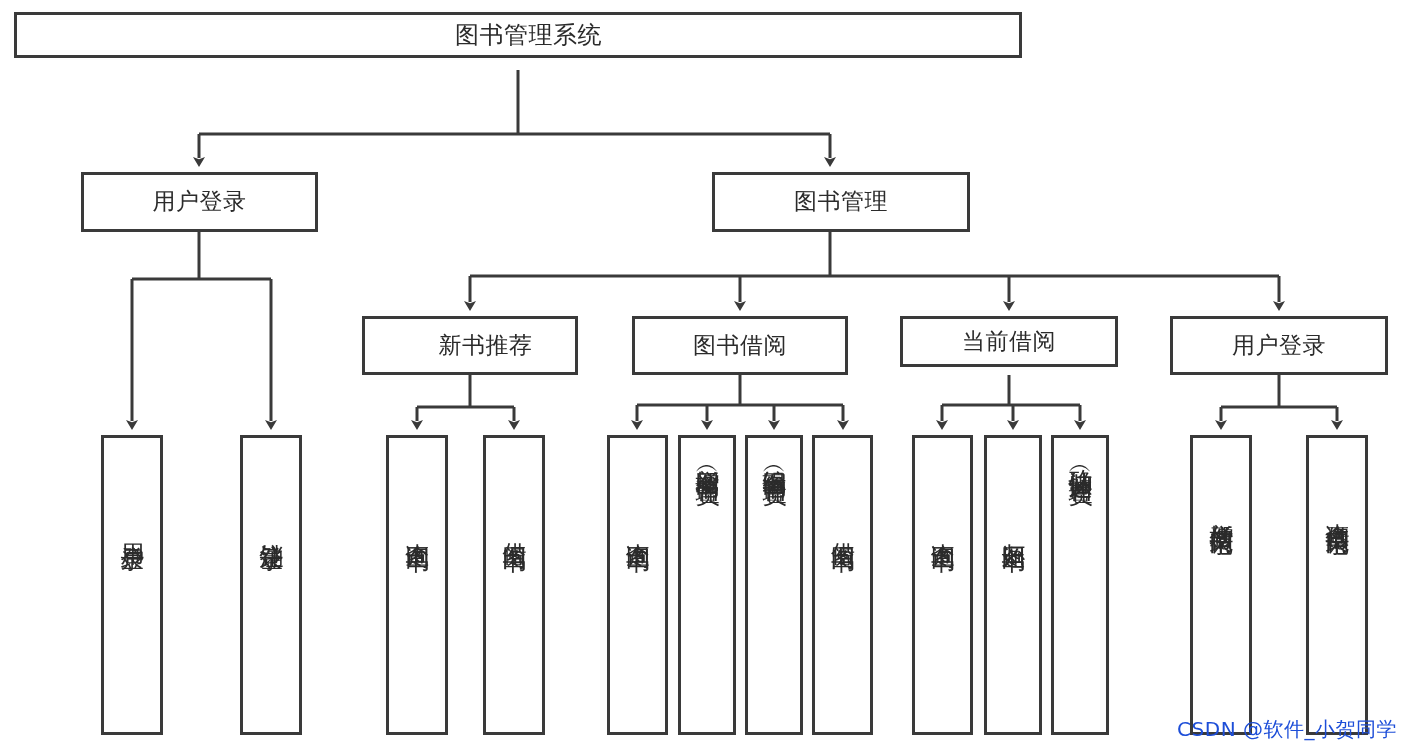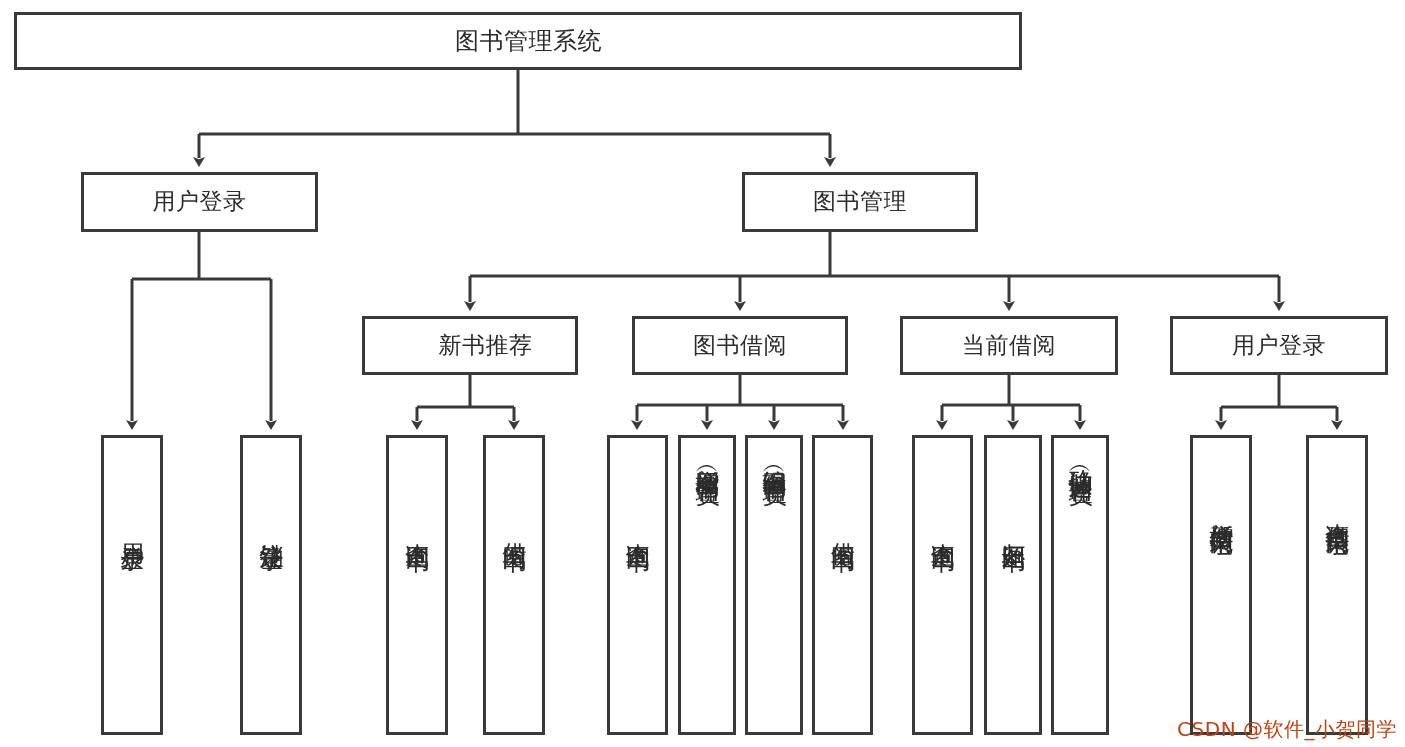--- a/index.html
+++ b/index.html
@@ -67,21 +67,21 @@
     margin-top: 58px;
   }
   .node.vertical.top .label {
     margin-top: 4px;
   }
   .watermark {
     position: absolute;
     right: 8px;
     bottom: 4px;
     font-size: 20px;
-    color: #c2410c;
+    color: #1d4ed8;
     z-index: 5;
     white-space: nowrap;
     letter-spacing: 0.5px;
   }
 </style>
 </head>
 <body>
 
 <div id="canvas">
 
@@ -129,38 +129,38 @@
       <path d="M1013,405 L1013,421" marker-end="url(#ah)"></path>
       <path d="M1080,405 L1080,421" marker-end="url(#ah)"></path>
 
       <path d="M1279,375 L1279,407"></path>
       <path d="M1221,407 L1337,407"></path>
       <path d="M1221,407 L1221,421" marker-end="url(#ah)"></path>
       <path d="M1337,407 L1337,421" marker-end="url(#ah)"></path>
     </g>
   </svg>
 
-  <div class="node horizontal root" id="n-root" style="left: 14px; top: 12px; width: 1008px; height: 58px; padding-left: 21px;">
+  <div class="node horizontal root" id="n-root" style="left: 14px; top: 12px; width: 1008px; height: 46px; padding-left: 21px;">
     <span class="label">图书管理系统</span>
   </div>
 
   <div class="node horizontal" id="n-l2-0" style="left: 81px; top: 172px; width: 237px; height: 60px;">
     <span class="label">用户登录</span>
   </div>
-  <div class="node horizontal" id="n-l2-1" style="left: 712px; top: 172px; width: 236px; height: 60px; margin-left: 30px;">
+  <div class="node horizontal" id="n-l2-1" style="left: 712px; top: 172px; width: 258px; height: 60px;">
     <span class="label">图书管理</span>
   </div>
 
   <div class="node horizontal" id="n-l3-0" style="left: 362px; top: 316px; width: 216px; height: 59px; padding-left: 31px;">
     <span class="label">新书推荐</span>
   </div>
   <div class="node horizontal" id="n-l3-1" style="left: 632px; top: 316px; width: 216px; height: 59px;">
     <span class="label">图书借阅</span>
   </div>
-  <div class="node horizontal" id="n-l3-2" style="left: 900px; top: 316px; width: 218px; height: 59px;">
+  <div class="node horizontal" id="n-l3-2" style="left: 900px; top: 316px; width: 218px; height: 51px;">
     <span class="label">当前借阅</span>
   </div>
   <div class="node horizontal" id="n-l3-3" style="left: 1170px; top: 316px; width: 218px; height: 59px;">
     <span class="label">用户登录</span>
   </div>
 
   <div class="node vertical mid" id="n-lf-0" style="left: 101px; top: 435px; width: 62px; height: 300px;">
     <span class="label">用户登录</span>
   </div>
   <div class="node vertical mid" id="n-lf-1" style="left: 240px; top: 435px; width: 62px; height: 300px;">

